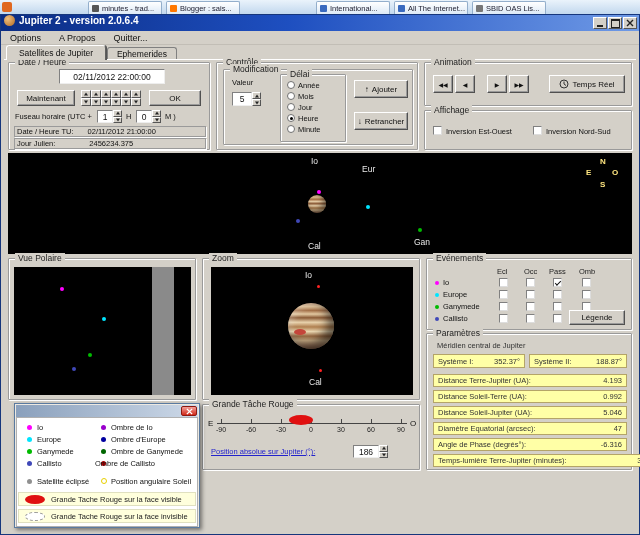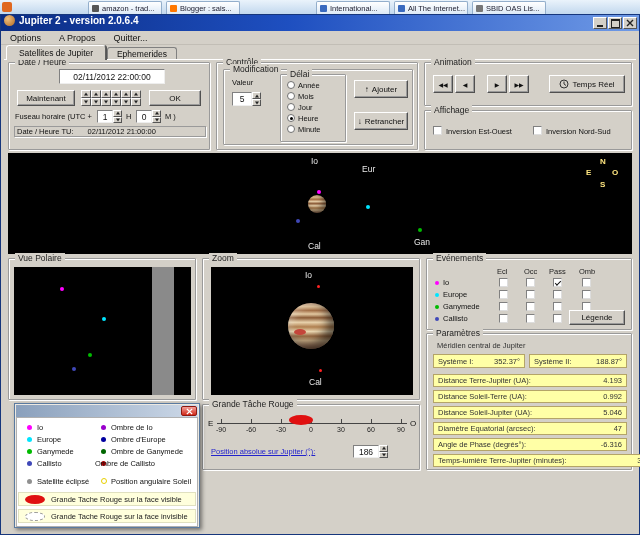--- a/index.html
+++ b/index.html
@@ -72,21 +72,21 @@
 </style>
 </head>
 <body>
 
 <div class="screen">
 
   <div class="strip">
     <span class="strip-ico" style="left:2px;top:2px;width:10px;height:10px;background:#e06820"></span>
     <span class="stab" style="left:88px;width:74px">
         <span class="ico" style="background:#555555"></span>
-        <span>amazon - trad...</span>
+        <span>minutes - trad...</span>
       </span>
     <span class="stab" style="left:166px;width:74px">
         <span class="ico" style="background:#ff7700"></span>
         <span>Blogger : sais...</span>
       </span>
     <span class="stab" style="left:316px;width:74px">
         <span class="ico" style="background:#3a6abf"></span>
         <span>International...</span>
       </span>
     <span class="stab" style="left:394px;width:74px">
@@ -160,20 +160,24 @@
     <span class="lbl lbl75" style="left:117px;top:49px">H</span>
     <div class="field center" style="left:127px;top:47px;width:16px;height:13px">0</div>
     <span class="spin" style="left:143px;top:47px;width:9px;height:13px">
         <span class="sp up"></span>
         <span class="sp down"></span>
       </span>
     <span class="lbl lbl75" style="left:156px;top:49px">M )</span>
     <div class="inforow" style="left:5px;top:63px;width:192px;height:11px">
       <span>Date / Heure TU:</span>
       <span style="margin-left:14px">02/11/2012 21:00:00</span>
+    </div>
+    <div class="inforow" style="left:5px;top:75px;width:192px;height:11px">
+      <span>Jour Julien:</span>
+      <span style="margin-left:34px">2456234.375</span>
     </div>
   </div>
 
   <div class="group" style="left:216px;top:62px;width:202px;height:88px">
     <span class="legend">Contrôle</span>
     <div class="group" style="left:6px;top:6px;width:190px;height:76px">
       <span class="legend">Modification</span>
       <span class="lbl lbl75" style="left:8px;top:8px">Valeur</span>
       <div class="field center" style="left:8px;top:22px;width:20px;height:14px">5</div>
       <span class="spin" style="left:28px;top:22px;width:9px;height:14px">

